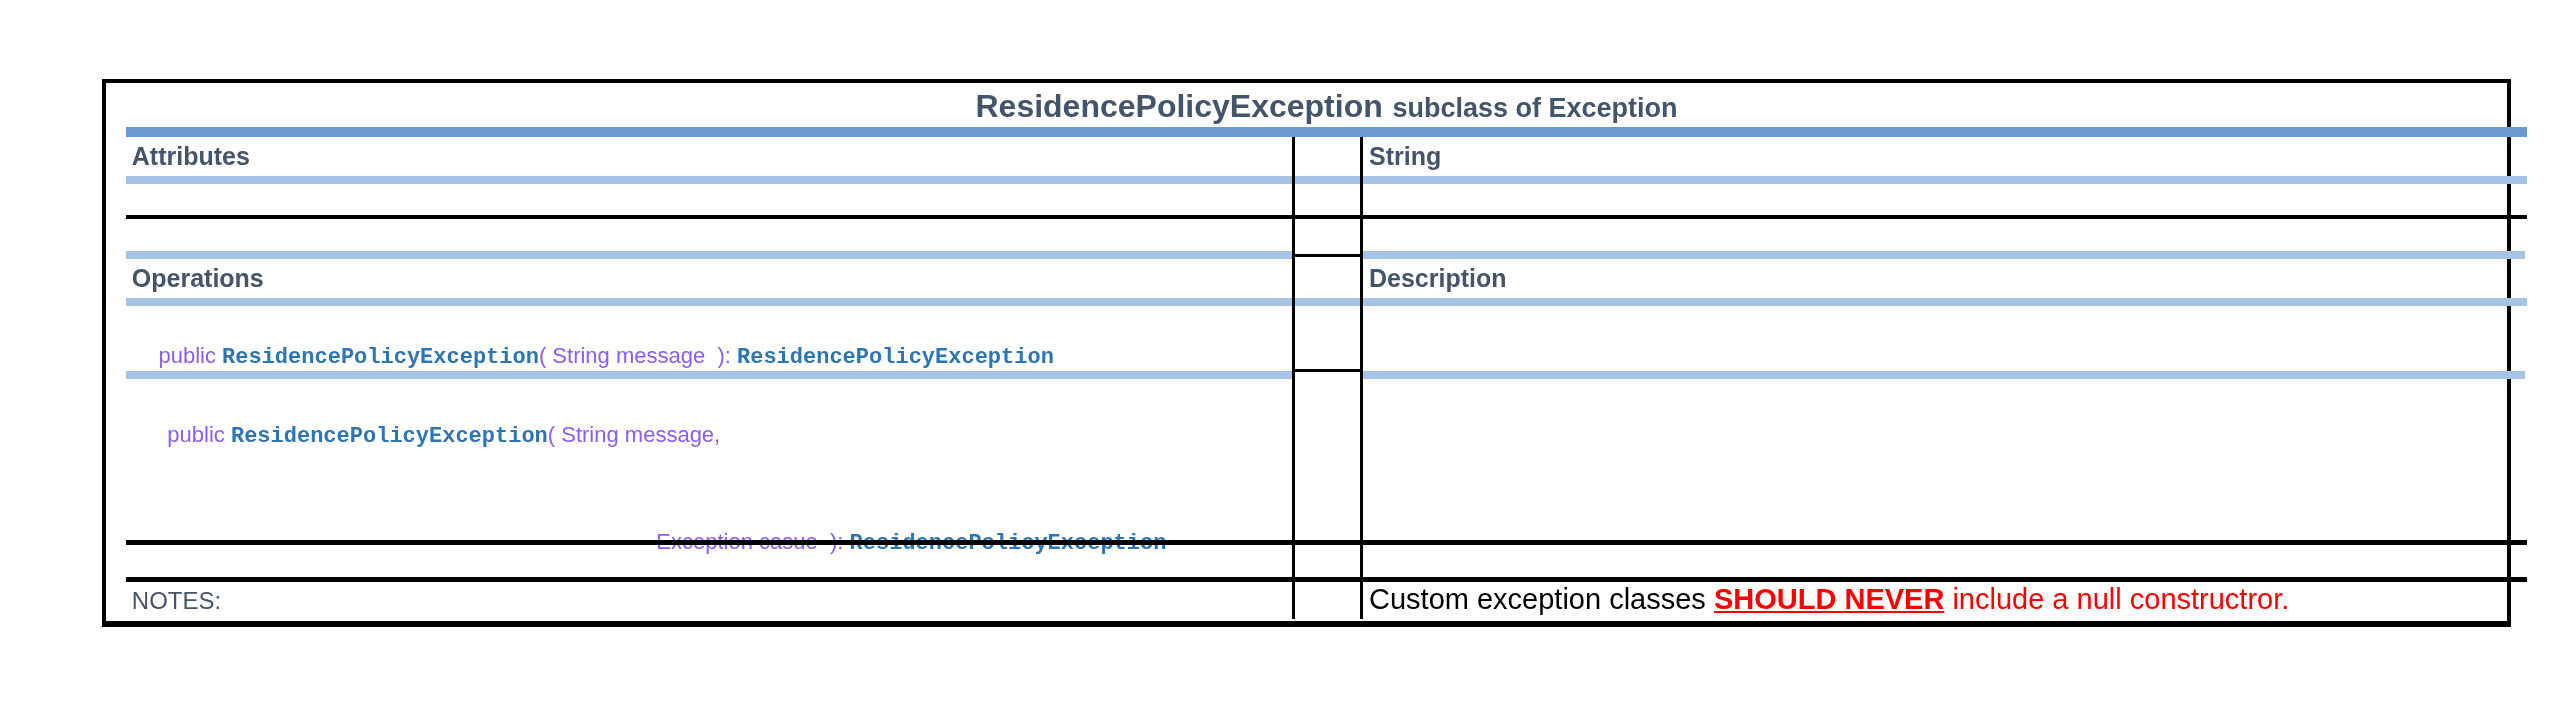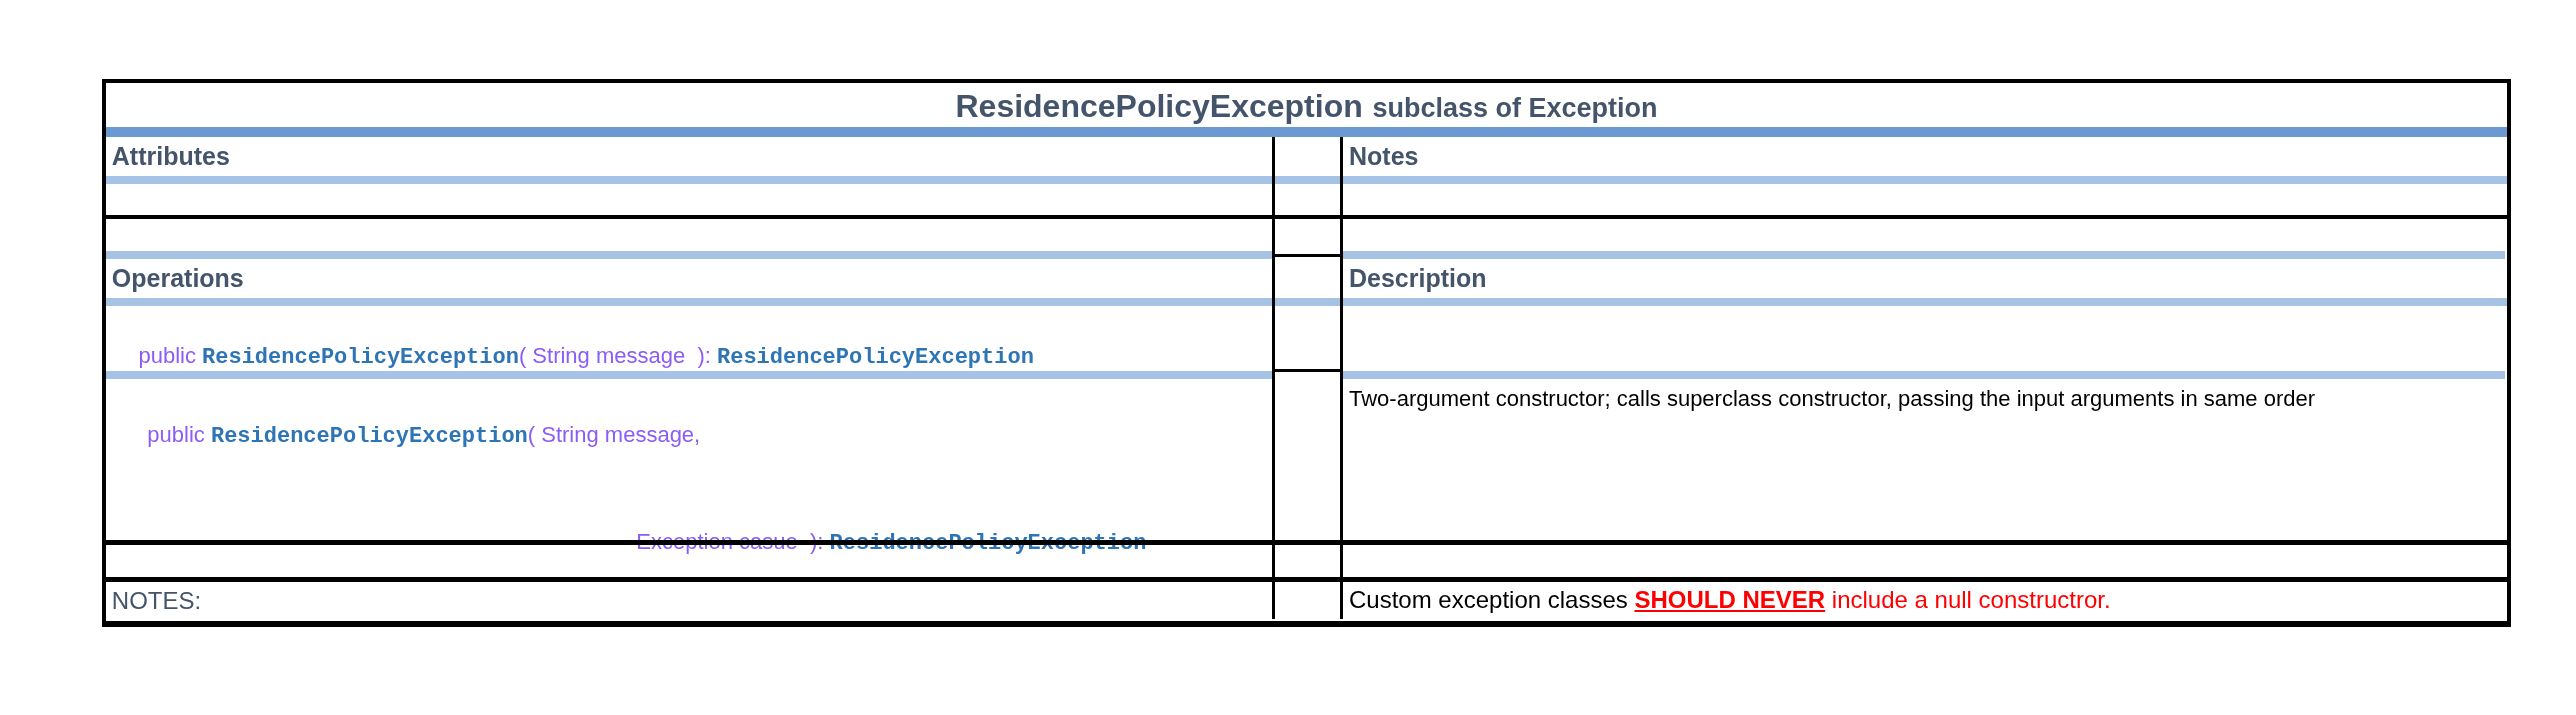--- a/index.html
+++ b/index.html
@@ -19,21 +19,21 @@
     position: absolute;
     left: 102px;
     top: 79px;
     width: 2409px;
     height: 548px;
     box-sizing: border-box;
     border: 4.8px solid #000000;
     border-bottom-width: 6.8px;
     background: #ffffff;
   }
-  .abs { position: absolute; }
+  .abs { position: absolute; margin-left: 20px; }
 
   
   .title-row {
     left: 0; top: 0; width: 100%; height: 44px;
     display: flex; justify-content: center; align-items: baseline;
     gap: 9.7px; padding-top: 5.8px; box-sizing: border-box;
   }
   .title-main {
     font-size: 32px; font-weight: bold; color: #44546A; line-height: 1.1;
   }
@@ -67,40 +67,40 @@
   .sig-type {
     font-family: "Liberation Mono", "DejaVu Sans Mono", monospace;
     font-size: 22px; font-weight: bold; color: #2E75B6;
   }
   .sig-block { line-height: 35px; }
   .sig-indent { padding-left: 489px; }
 
   .notes-label {
     font-size: 24px; font-weight: normal; color: #44546A; line-height: 35px;
   }
-  .footer-note { font-size: 24px; line-height: 31px; white-space: nowrap; text-align: center; }
+  .footer-note { font-size: 29px; line-height: 31px; white-space: nowrap; text-align: center; }
   .note-prefix { color: #000000; }
   .note-emphasis { color: #FF0000; font-weight: bold; text-decoration: underline; }
   .note-suffix { color: #FF0000; }
 </style>
 </head>
 <body>
 
 <div class="canvas">
   <div class="uml-table">
 
     <div class="abs title-row">
       <span class="title-main">ResidencePolicyException</span>
       <span class="title-sub">subclass of Exception</span>
     </div>
 
     <div class="abs band-dark" style="left:0; top:44px; width:100%;"></div>
 
     <div class="abs section-header" style="left:5.8px; top:54px; height:37px;">Attributes</div>
-    <div class="abs section-header" style="left:1243px; top:54px; height:39px;">Notes</div>
+    <div class="abs section-header" style="left:1243px; top:54px; height:39px;">String</div>
 
     <div class="abs band-light" style="left:0; top:93px; width:100%;"></div>
 
     <div class="abs rule-black" style="left:0; top:132px; width:100%; height:3.9px;"></div>
 
     <div class="abs band-light" style="left:0; top:168px; width:1166px;"></div>
     <div class="abs band-light" style="left:1234px; top:168px; width:1165px;"></div>
     <div class="abs rule-black" style="left:1166px; top:171px; width:71px; height:2.9px;"></div>
 
     <div class="abs section-header" style="left:5.8px; top:176px; height:48px;">Operations</div>
@@ -119,21 +119,20 @@
 
     <div class="abs sig-block" style="left:5.8px; top:299px;">
       <div class="sig-line">
         <span class="sig-plain">public </span><span class="sig-type">ResidencePolicyException</span><span class="sig-plain">( String message,</span>
       </div>
       <div class="sig-line sig-indent">
         <span class="sig-plain">Exception casue  ): </span><span class="sig-type">ResidencePolicyException</span>
       </div>
     </div>
 
-    <div class="abs body-text" style="left:1243px; top:301px;">Two-argument constructor; calls superclass constructor, passing the input arguments in same order</div>
 
     <div class="abs rule-black" style="left:0; top:457px; width:100%; height:4.8px;"></div>
     <div class="abs rule-black" style="left:0; top:494px; width:100%; height:4.8px;"></div>
 
     <div class="abs notes-label" style="left:5.8px; top:500px;">NOTES:</div>
     <div class="abs footer-note" style="left:1243px; top:501px;">
       <span class="note-prefix">Custom exception classes </span><span class="note-emphasis">SHOULD NEVER</span><span class="note-suffix"> include a null constructror.</span>
     </div>
 
     <div class="abs vline" style="left:1166px;"></div>

